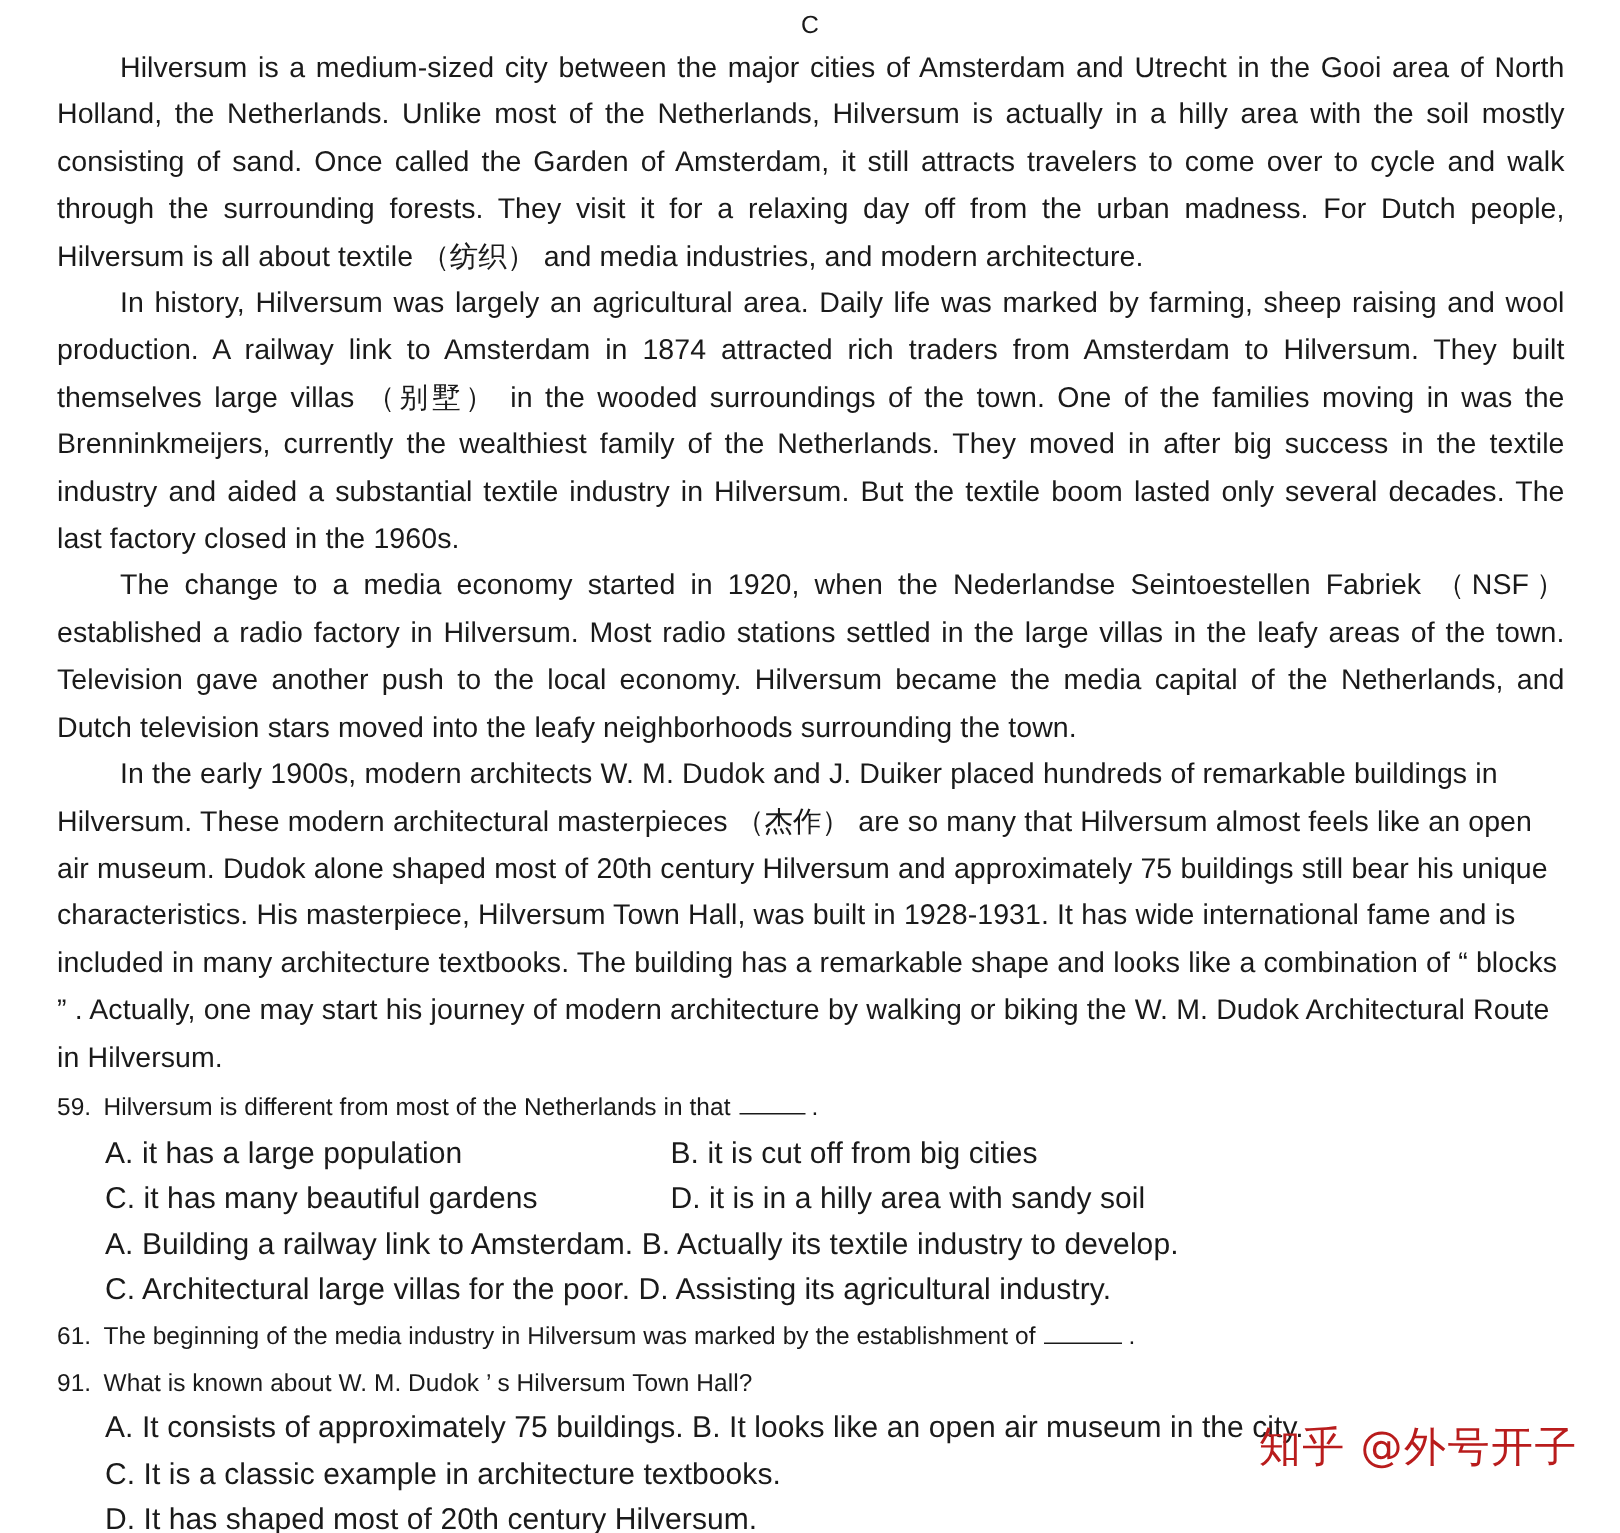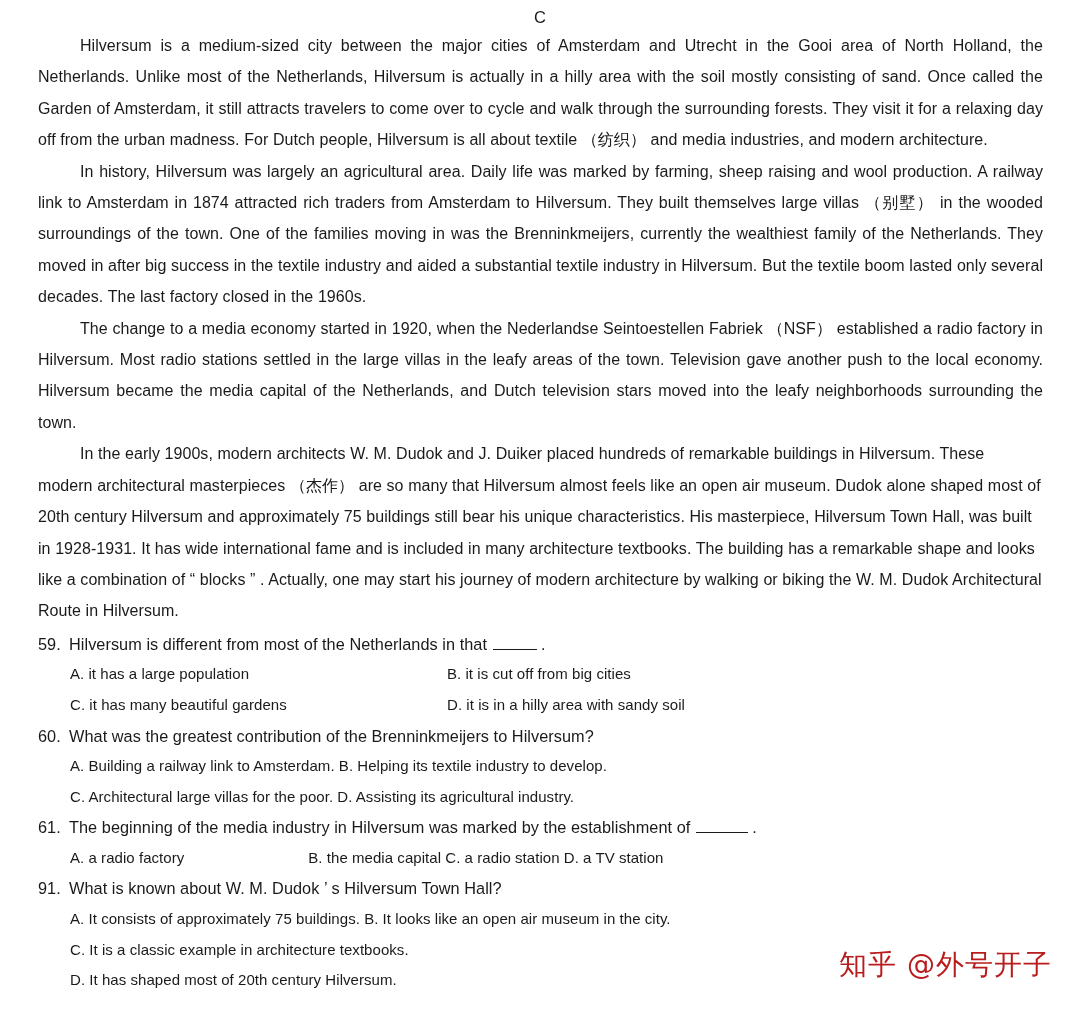--- a/index.html
+++ b/index.html
@@ -30,21 +30,21 @@
     line-height: 26px;
     padding-top: 4px;
     letter-spacing: 0.2px;
   }
 
   .passage {
     padding: 0 37px 0 38px;
   }
 
   .para {
-    font-size: 16px;
+    font-size: 19px;
     line-height: 31.4px;
     text-align: justify;
     text-justify: inter-word;
     text-indent: 42px;
     margin: 0;
     letter-spacing: 0.05px;
     word-spacing: 0.1px;
   }
   .para:last-child { text-align: left; }
 
@@ -69,21 +69,21 @@
     display: inline-block;
     width: 44px;
     border-bottom: 1.6px solid #1a1a1a;
     height: 0.75em;
     margin: 0 4px 0 6px;
     vertical-align: baseline;
   }
   .blank.wide { width: 52px; }
 
   .opts {
-    font-size: 15px;
+    font-size: 20px;
     line-height: 30.6px;
     margin: 0;
     padding-left: 32px;
     white-space: nowrap;
     letter-spacing: 0.05px;
   }
   .opt-col {
     display: inline-block;
   }
   .opt-col.first { width: 377px; }
@@ -122,39 +122,31 @@
     <div class="qrow">
       <span class="qnum">59.</span><span class="qstem">Hilversum is different from most of the Netherlands in that</span><span class="blank"></span><span>.</span>
     </div>
     <div class="opts">
       <span class="opt-col first">A. it has a large population</span><span class="opt-col">B. it is cut off from big cities</span>
     </div>
     <div class="opts">
       <span class="opt-col first">C. it has many beautiful gardens</span><span class="opt-col">D. it is in a hilly area with sandy soil</span>
     </div>
 
-    <div class="qrow">
-      <span class="qnum">60.</span><span class="qstem">What was the greatest contribution of the Brenninkmeijers to Hilversum?</span>
-    </div>
     <div class="opts">
       <span class="opt-inline">A. Building a railway link to Amsterdam.</span>
-      <span class="opt-inline">B. Helping its textile industry to develop.</span>
+      <span class="opt-inline">B. Actually its textile industry to develop.</span>
     </div>
     <div class="opts">
       <span class="opt-inline">C. Architectural large villas for the poor.</span>
       <span class="opt-inline">D. Assisting its agricultural industry.</span>
     </div>
 
     <div class="qrow">
       <span class="qnum">61.</span><span class="qstem">The beginning of the media industry in Hilversum was marked by the establishment of</span><span class="blank wide"></span><span>.</span>
-    </div>
-    <div class="opts">
-      <span class="opt-inline">A. a radio factory</span><span class="opt-gap-a"></span><span class="opt-inline">B. the media capital</span>
-      <span class="opt-inline">C. a radio station</span>
-      <span class="opt-inline">D. a TV station</span>
     </div>
 
     <div class="qrow">
       <span class="qnum">91.</span><span class="qstem">What is known about W. M. Dudok ’ s Hilversum Town Hall?</span>
     </div>
     <div class="opts">
       <span class="opt-inline">A. It consists of approximately 75 buildings.</span>
       <span class="opt-inline">B. It looks like an open air museum in the city.</span>
     </div>
     <div class="opts">

